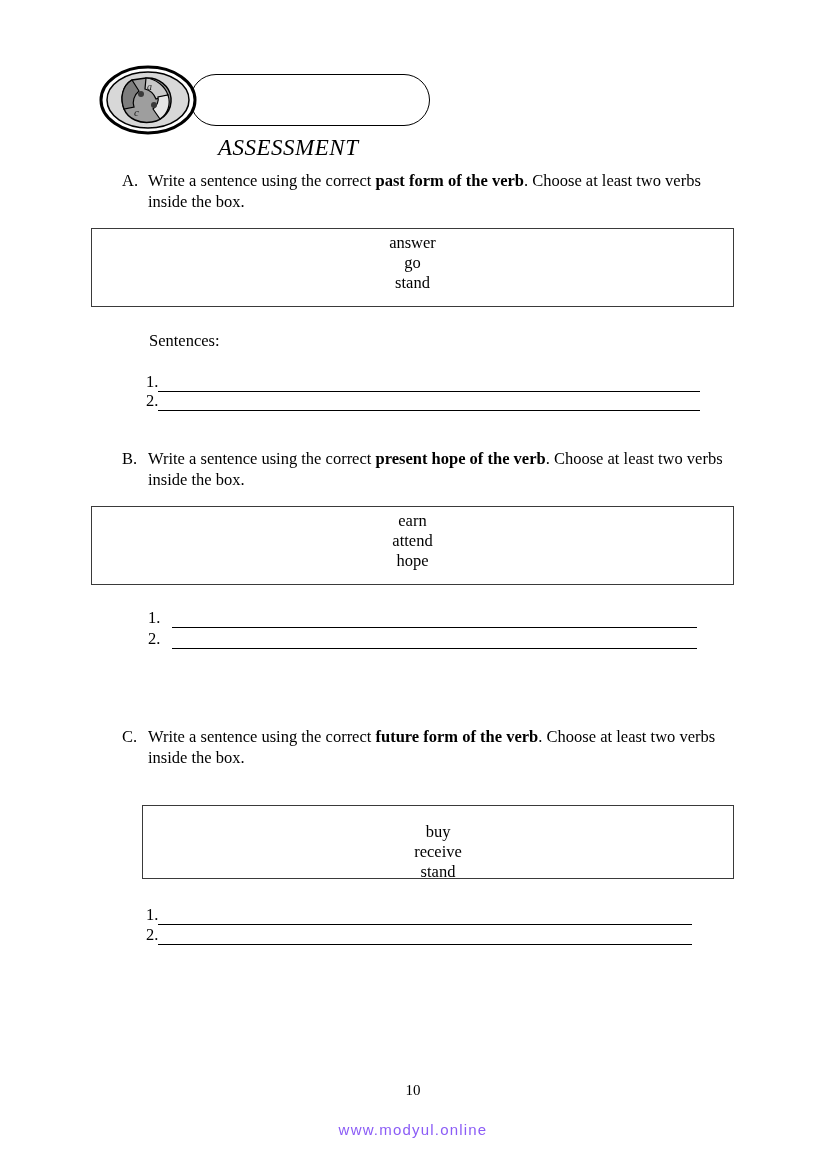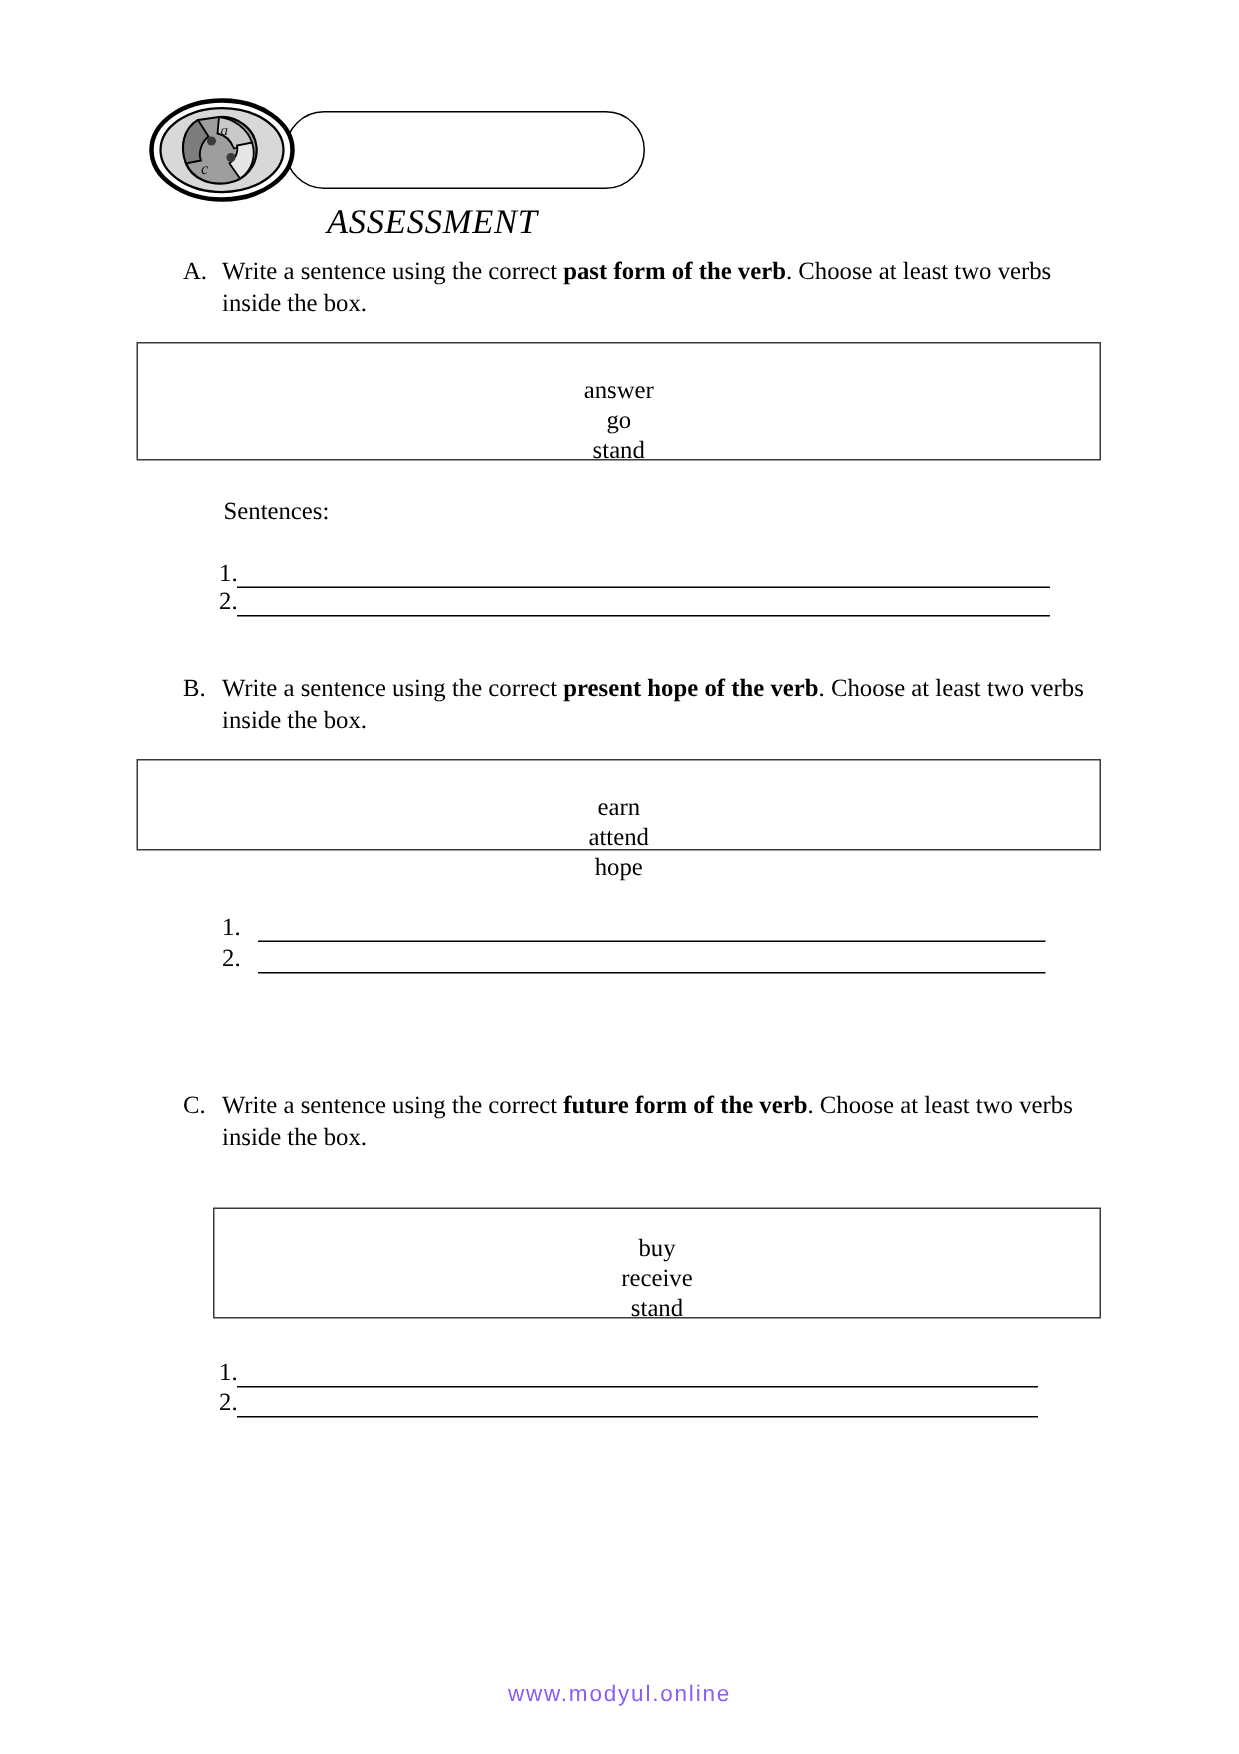--- a/index.html
+++ b/index.html
@@ -76,21 +76,21 @@
   .q-text b { font-weight: bold; }
 
   .wordbox {
     position: absolute;
     border: 1.2px solid #3a3a3a;
     box-sizing: border-box;
     background: #fff;
     text-align: center;
     font-size: 16.5px;
     line-height: 20px;
-    padding-top: 21px;
+    padding-top: 4px;
   }
   .wordbox div { line-height: 20px; }
 
   .sentences-label {
     position: absolute;
     font-size: 16.5px;
   }
 
   .answer-line {
     position: absolute;
@@ -168,21 +168,21 @@
   </div>
   <div class="answer-line" style="left:146px; top:391px;">
     <span class="num">2.</span><span class="rule" style="width:542px;"></span>
   </div>
 
   <div class="q-row" style="left:122px; top:448px; width:610px;">
     <span class="q-letter">B.</span>
     <span class="q-text"><span>Write a sentence using the correct </span><b>present hope of the verb</b><span>. Choose at least two verbs inside the box.</span></span>
   </div>
 
-  <div class="wordbox" style="left:91px; top:506px; width:643px; height:61px;">
+  <div class="wordbox" style="left:91px; top:506px; width:643px; height:79px;">
     <div>earn</div>
     <div>attend</div>
     <div>hope</div>
   </div>
 
   <div class="answer-line" style="left:148px; top:608px;">
     <span class="num">1.</span><span class="rule" style="width:525px; margin-left:12px;"></span>
   </div>
   <div class="answer-line" style="left:148px; top:629px;">
     <span class="num">2.</span><span class="rule" style="width:525px; margin-left:12px;"></span>
@@ -199,15 +199,16 @@
     <div>stand</div>
   </div>
 
   <div class="answer-line" style="left:146px; top:905px;">
     <span class="num">1.</span><span class="rule" style="width:534px;"></span>
   </div>
   <div class="answer-line" style="left:146px; top:925px;">
     <span class="num">2.</span><span class="rule" style="width:534px;"></span>
   </div>
 
+  <div class="page-number">10</div>
   <div class="watermark">www.modyul.online</div>
 
 </div>
 
 </body></html>

